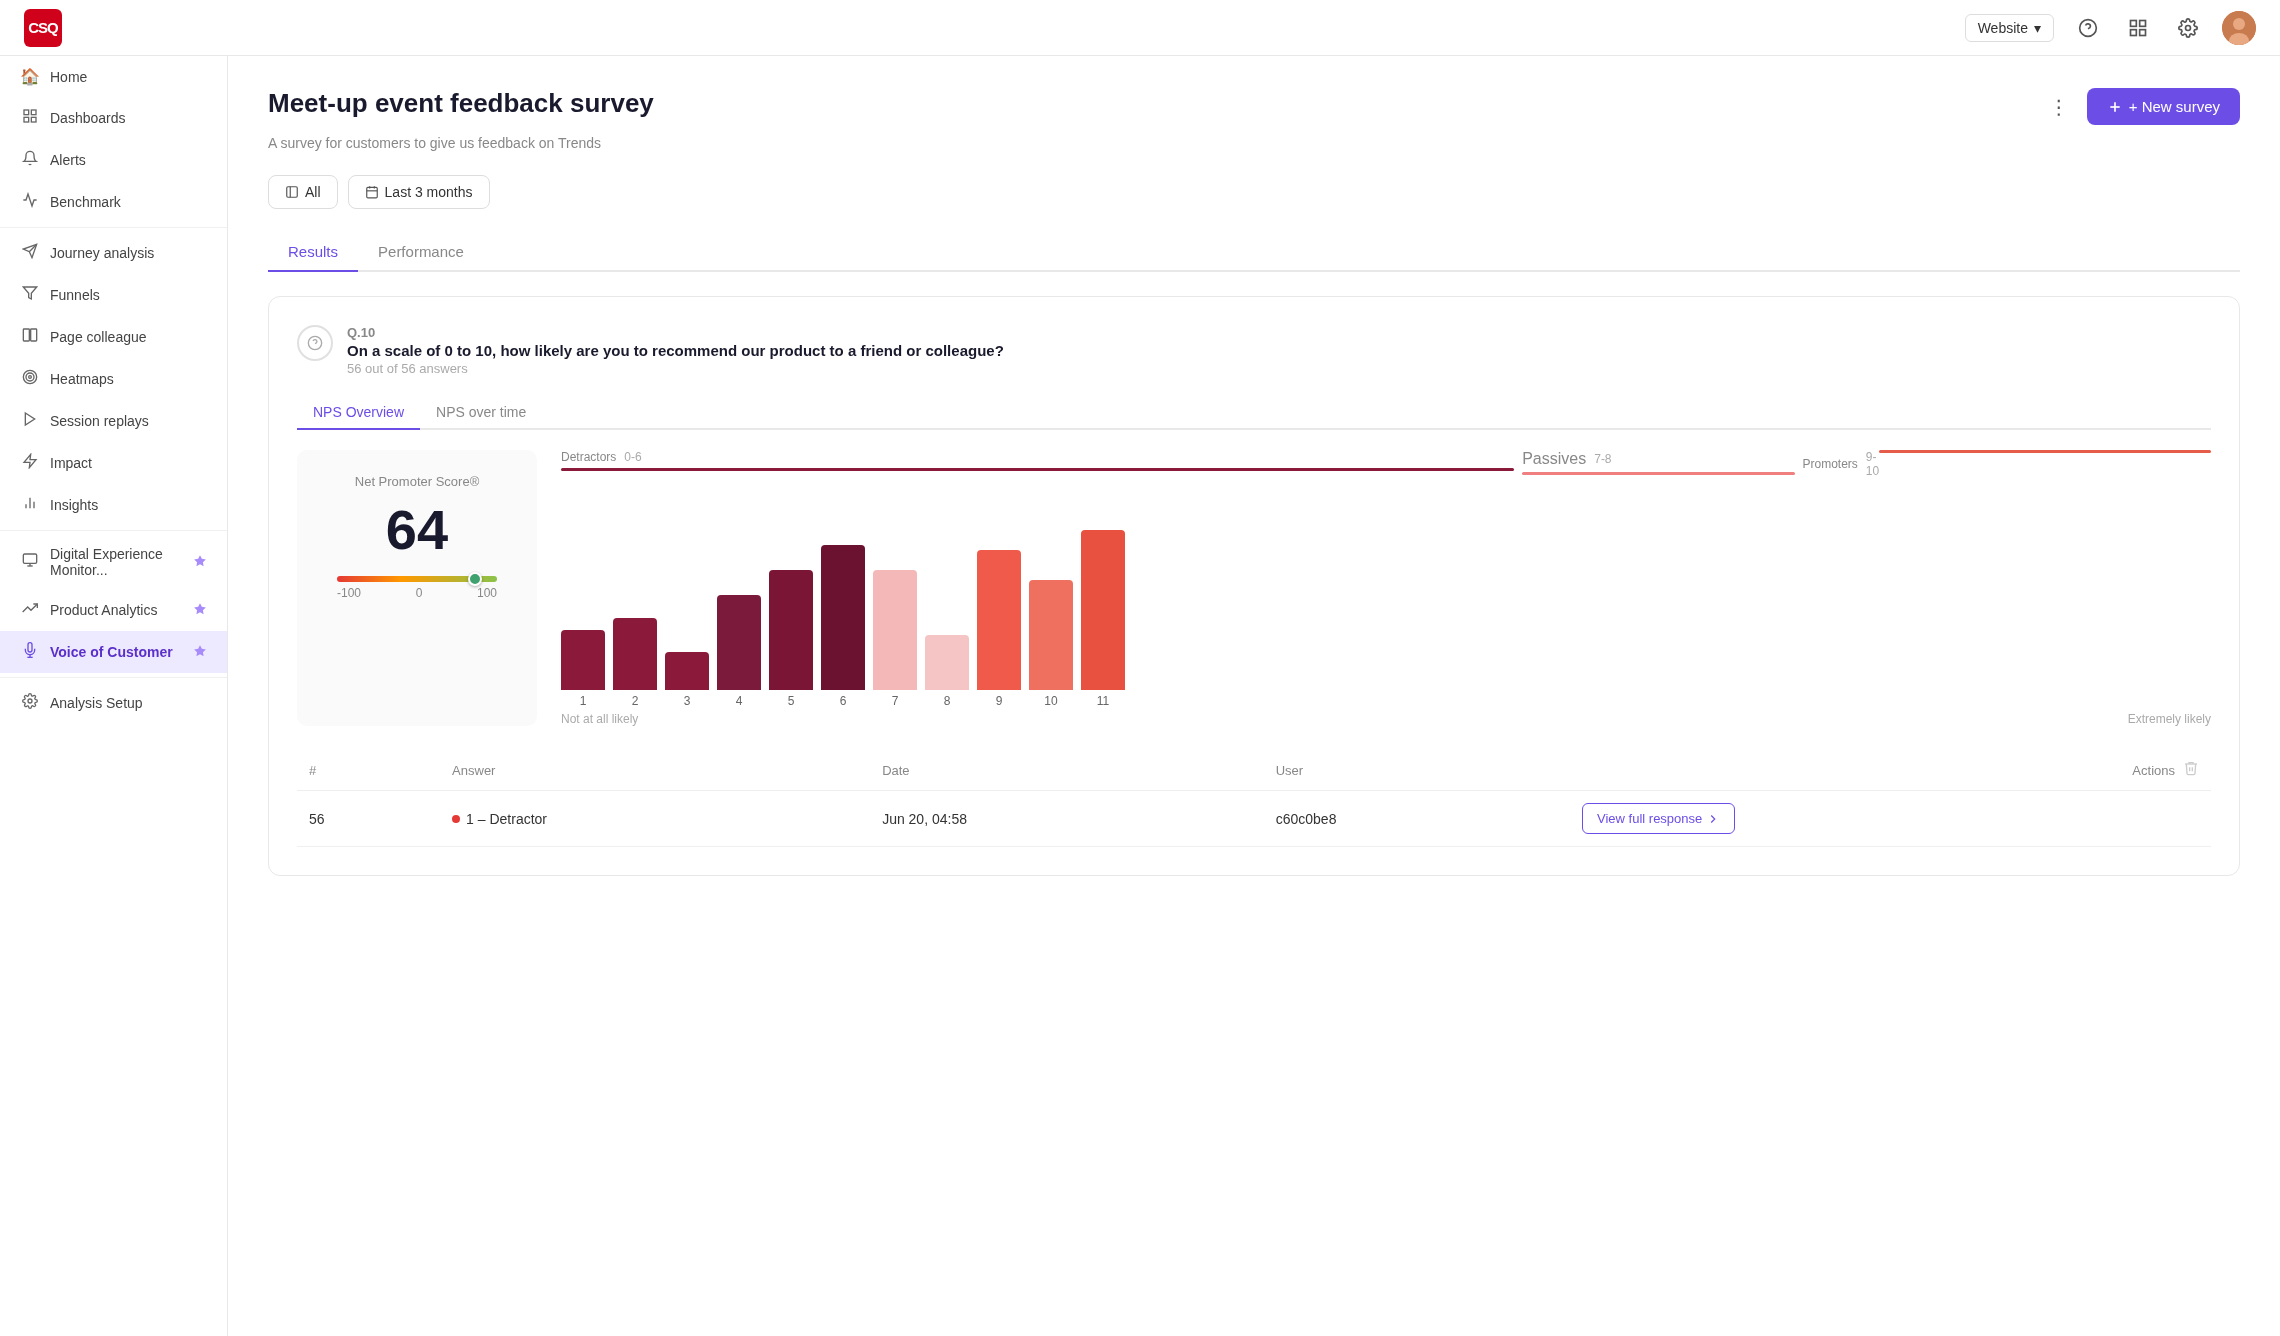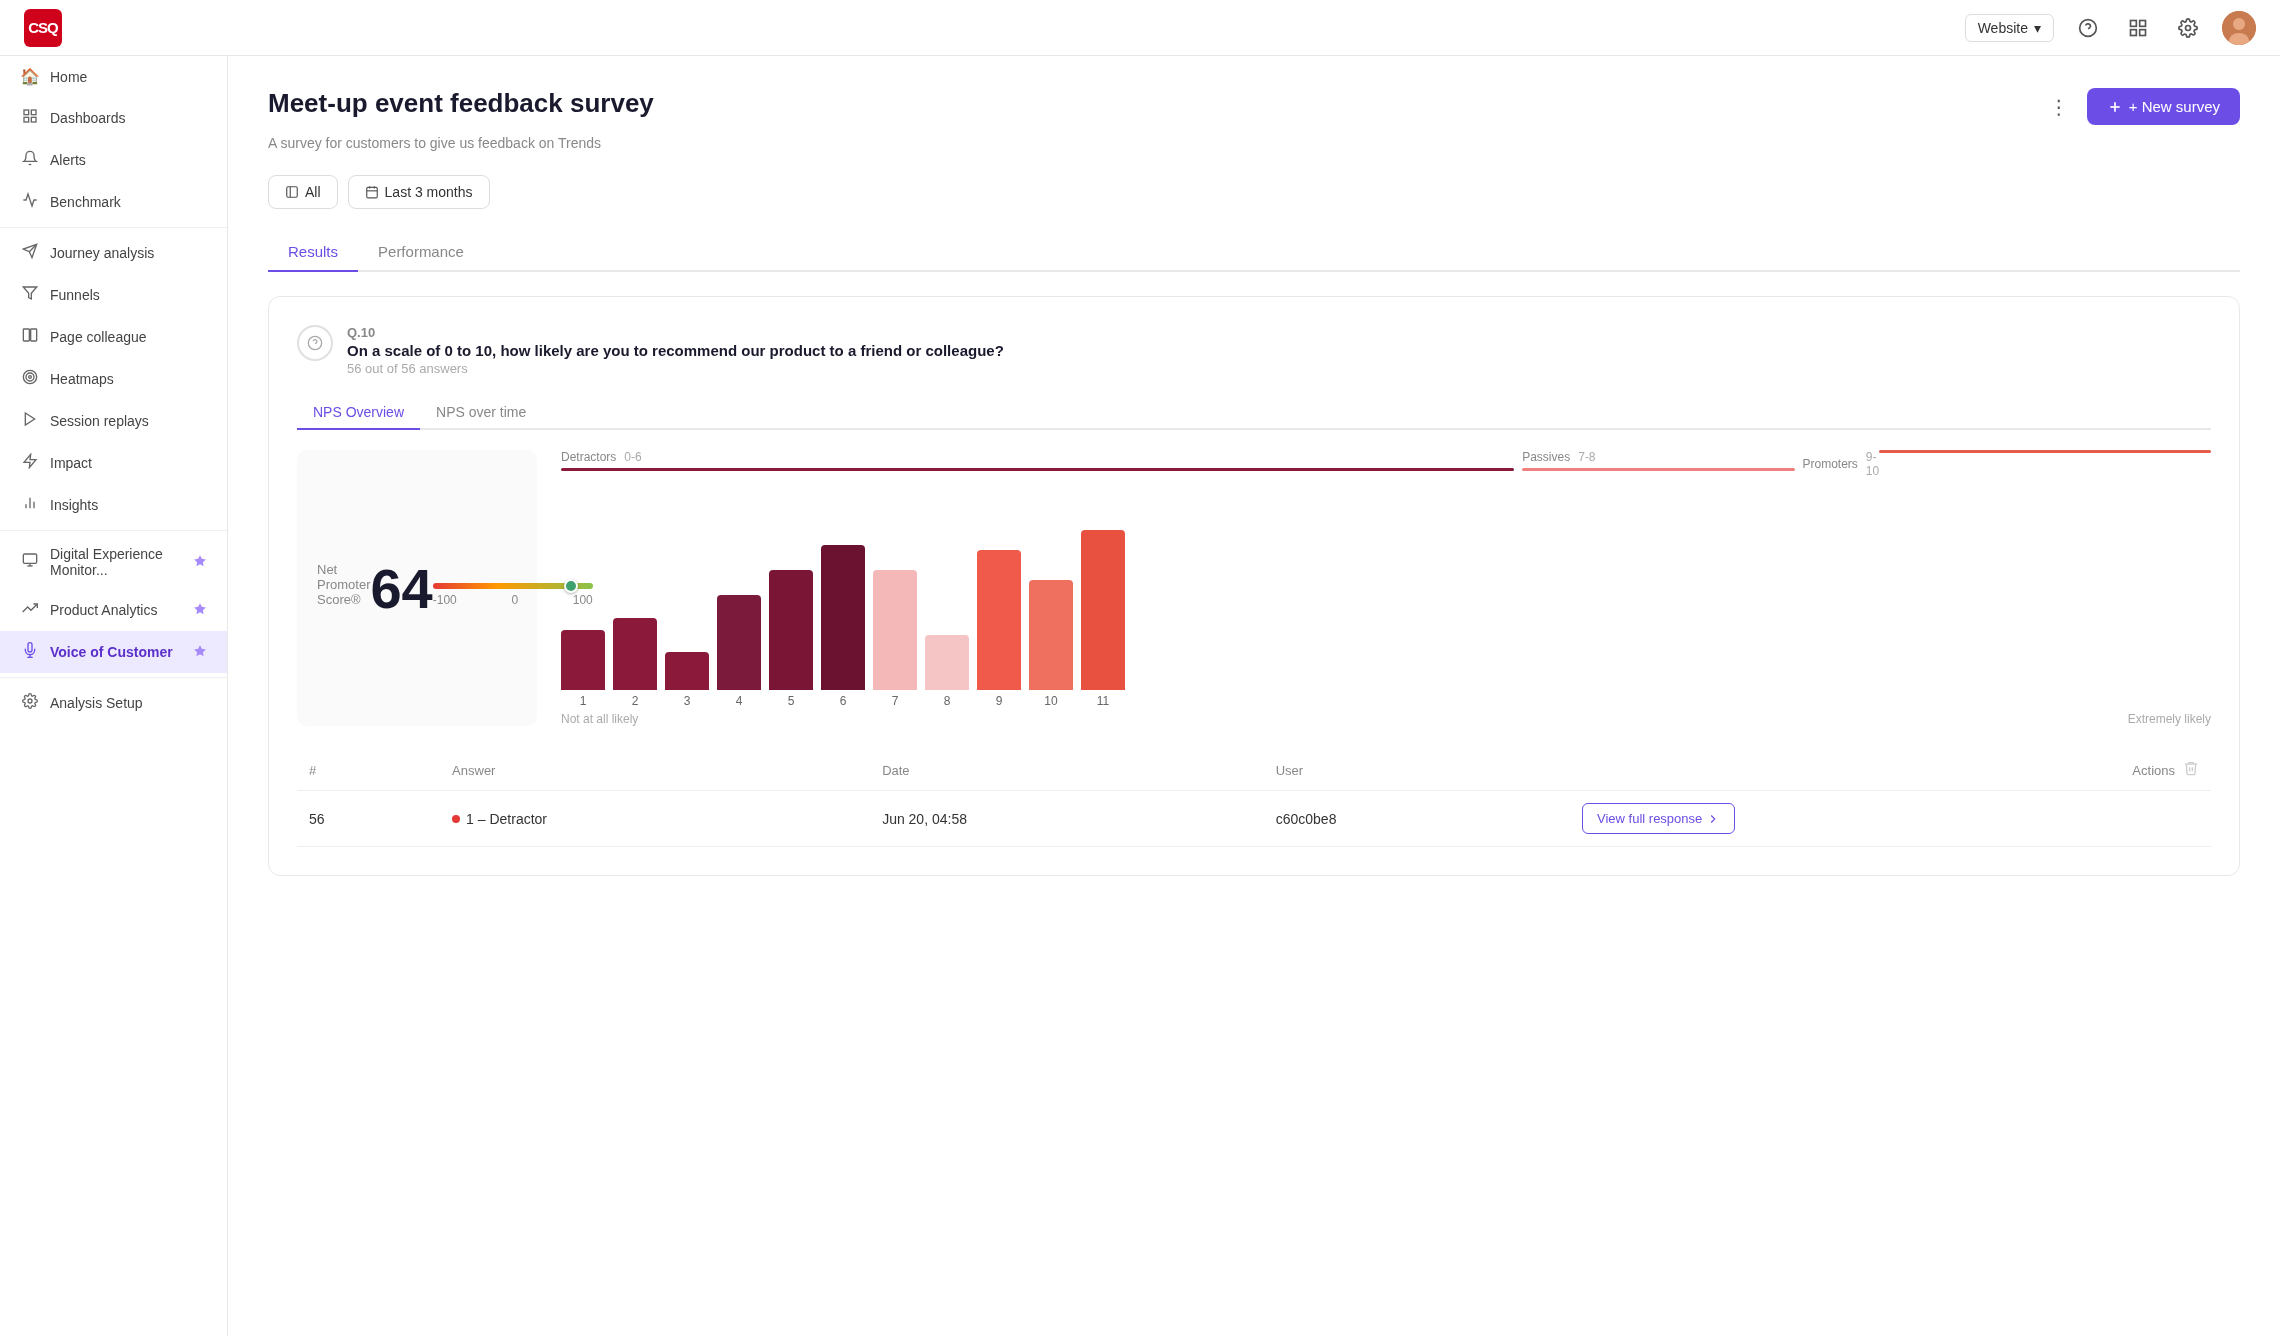--- a/index.html
+++ b/index.html
@@ -127,21 +127,21 @@
 
     
     .chart-area { display: flex; gap: 24px; }
     .nps-score-box {
       width: 240px;
       flex-shrink: 0;
       background: #fafafa;
       border-radius: 10px;
       padding: 24px 20px;
       display: flex;
-      flex-direction: row;
+      flex-direction: column;
       align-items: center;
     }
     .nps-label { font-size: 13px; color: #888; margin-bottom: 8px; }
     .nps-value { font-size: 56px; font-weight: 700; color: #1a1a2e; }
     .nps-gauge { width: 160px; margin-top: 14px; }
     .gauge-track { height: 6px; border-radius: 3px; background: linear-gradient(to right, #e53935, #ff9800, #8bc34a); position: relative; }
     .gauge-dot { width: 14px; height: 14px; background: #3fa16e; border-radius: 50%; position: absolute; top: -4px; border: 2px solid #fff; box-shadow: 0 1px 3px rgba(0,0,0,0.3); }
     .gauge-labels { display: flex; justify-content: space-between; font-size: 12px; color: #888; margin-top: 4px; width: 160px; }
 
     
@@ -453,21 +453,21 @@
               <div style="flex:7; display:flex; flex-direction:column; padding:0 4px 0 0;">
                 <div style="display:flex; align-items:center; gap:8px; margin-bottom:4px;">
                   <span style="font-size:12px; color:#888;">Detractors</span>
                   <span style="font-size:12px; color:#aaa;">0-6</span>
                 </div>
                 <div style="height:3px; background:#8b1a3a; border-radius:2px; width:100%;"></div>
               </div>
 
               <div style="flex:2; display:flex; flex-direction:column; padding:0 4px;">
                 <div style="display:flex; align-items:center; gap:8px; margin-bottom:4px;">
-                  <span style="font-size:12px; color:#888;">Passives</span>
+                  <span style="font-size:16px; color:#888;">Passives</span>
                   <span style="font-size:12px; color:#aaa;">7-8</span>
                 </div>
                 <div style="height:3px; background:#f08080; border-radius:2px; width:100%;"></div>
               </div>
 
               <div style="flex:3; display:flex; flex-direction:row; padding:0 0 0 4px;">
                 <div style="display:flex; align-items:center; gap:8px; margin-bottom:4px;">
                   <span style="font-size:12px; color:#888;">Promoters</span>
                   <span style="font-size:12px; color:#aaa;">9-10</span>
                 </div>

